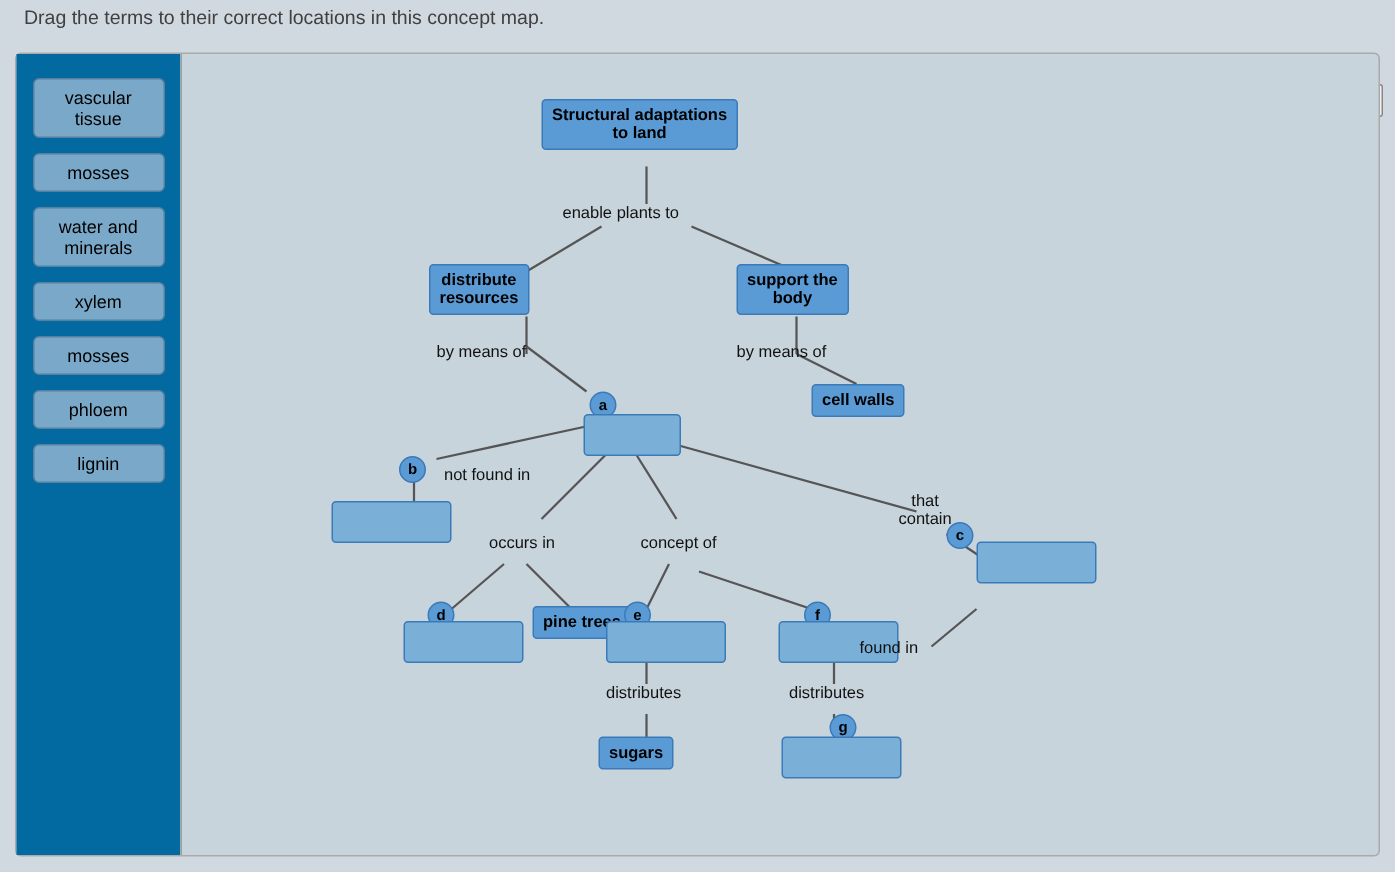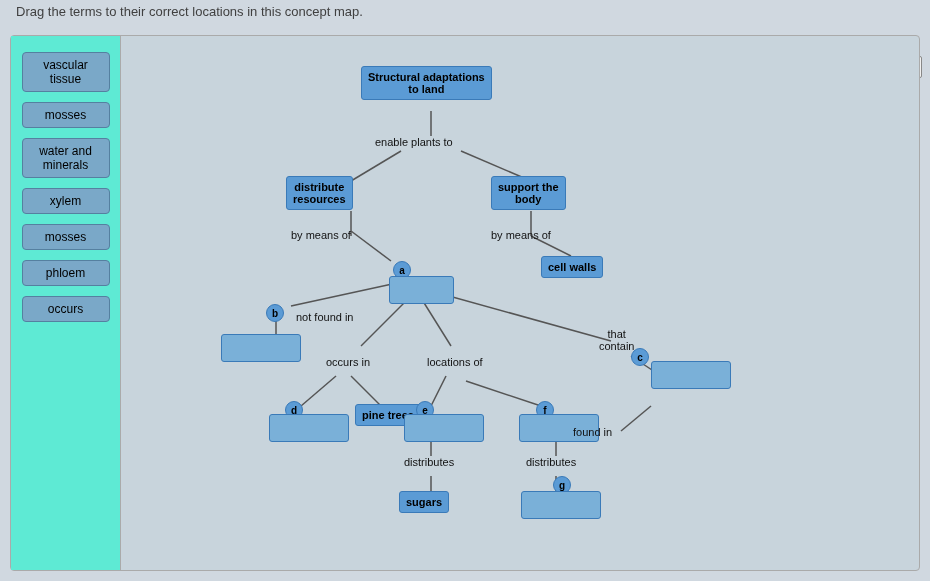--- a/index.html
+++ b/index.html
@@ -44,21 +44,21 @@
       border: 1px solid #aaa;
       border-radius: 4px;
     }
     
     .sidebar {
       position: absolute;
       left: 0;
       top: 0;
       bottom: 0;
       width: 110px;
-      background: #5eead4;
+      background: #0369a1;
       border-right: 1px solid #aaa;
       display: flex;
       flex-direction: column;
       align-items: center;
       padding: 16px 8px;
       gap: 10px;
     }
     .term-card {
       background: #7aa8c8;
       border: 1px solid #5580a0;
@@ -143,21 +143,21 @@
 
 <div class="main-area">
 
   <div class="sidebar">
     <div class="term-card">vascular<br>tissue</div>
     <div class="term-card">mosses</div>
     <div class="term-card">water and<br>minerals</div>
     <div class="term-card">xylem</div>
     <div class="term-card">mosses</div>
     <div class="term-card">phloem</div>
-    <div class="term-card">occurs</div>
+    <div class="term-card">lignin</div>
   </div>
 
   <div class="map-area">
 
     <svg class="lines-svg">
 
       <line x1="310" y1="75" x2="310" y2="100" stroke="#555" stroke-width="1.5"></line>
 
       <line x1="280" y1="115" x2="230" y2="145" stroke="#555" stroke-width="1.5"></line>
 
@@ -252,21 +252,21 @@
 
     <div class="node" style="left:100px;top:298px;">
       <div class="node-box empty" style="width:80px;height:28px;"></div>
     </div>
 
     <div class="node" style="left:205px;top:320px;">
       <span class="label-text">occurs in</span>
     </div>
 
     <div class="node" style="left:306px;top:320px;">
-      <span class="label-text">locations of</span>
+      <span class="label-text">concept of</span>
     </div>
 
     <div class="node" style="left:164px;top:365px;">
       <span class="circle-label">d</span>
     </div>
 
     <div class="node" style="left:148px;top:378px;">
       <div class="node-box empty" style="width:80px;height:28px;"></div>
     </div>
 

